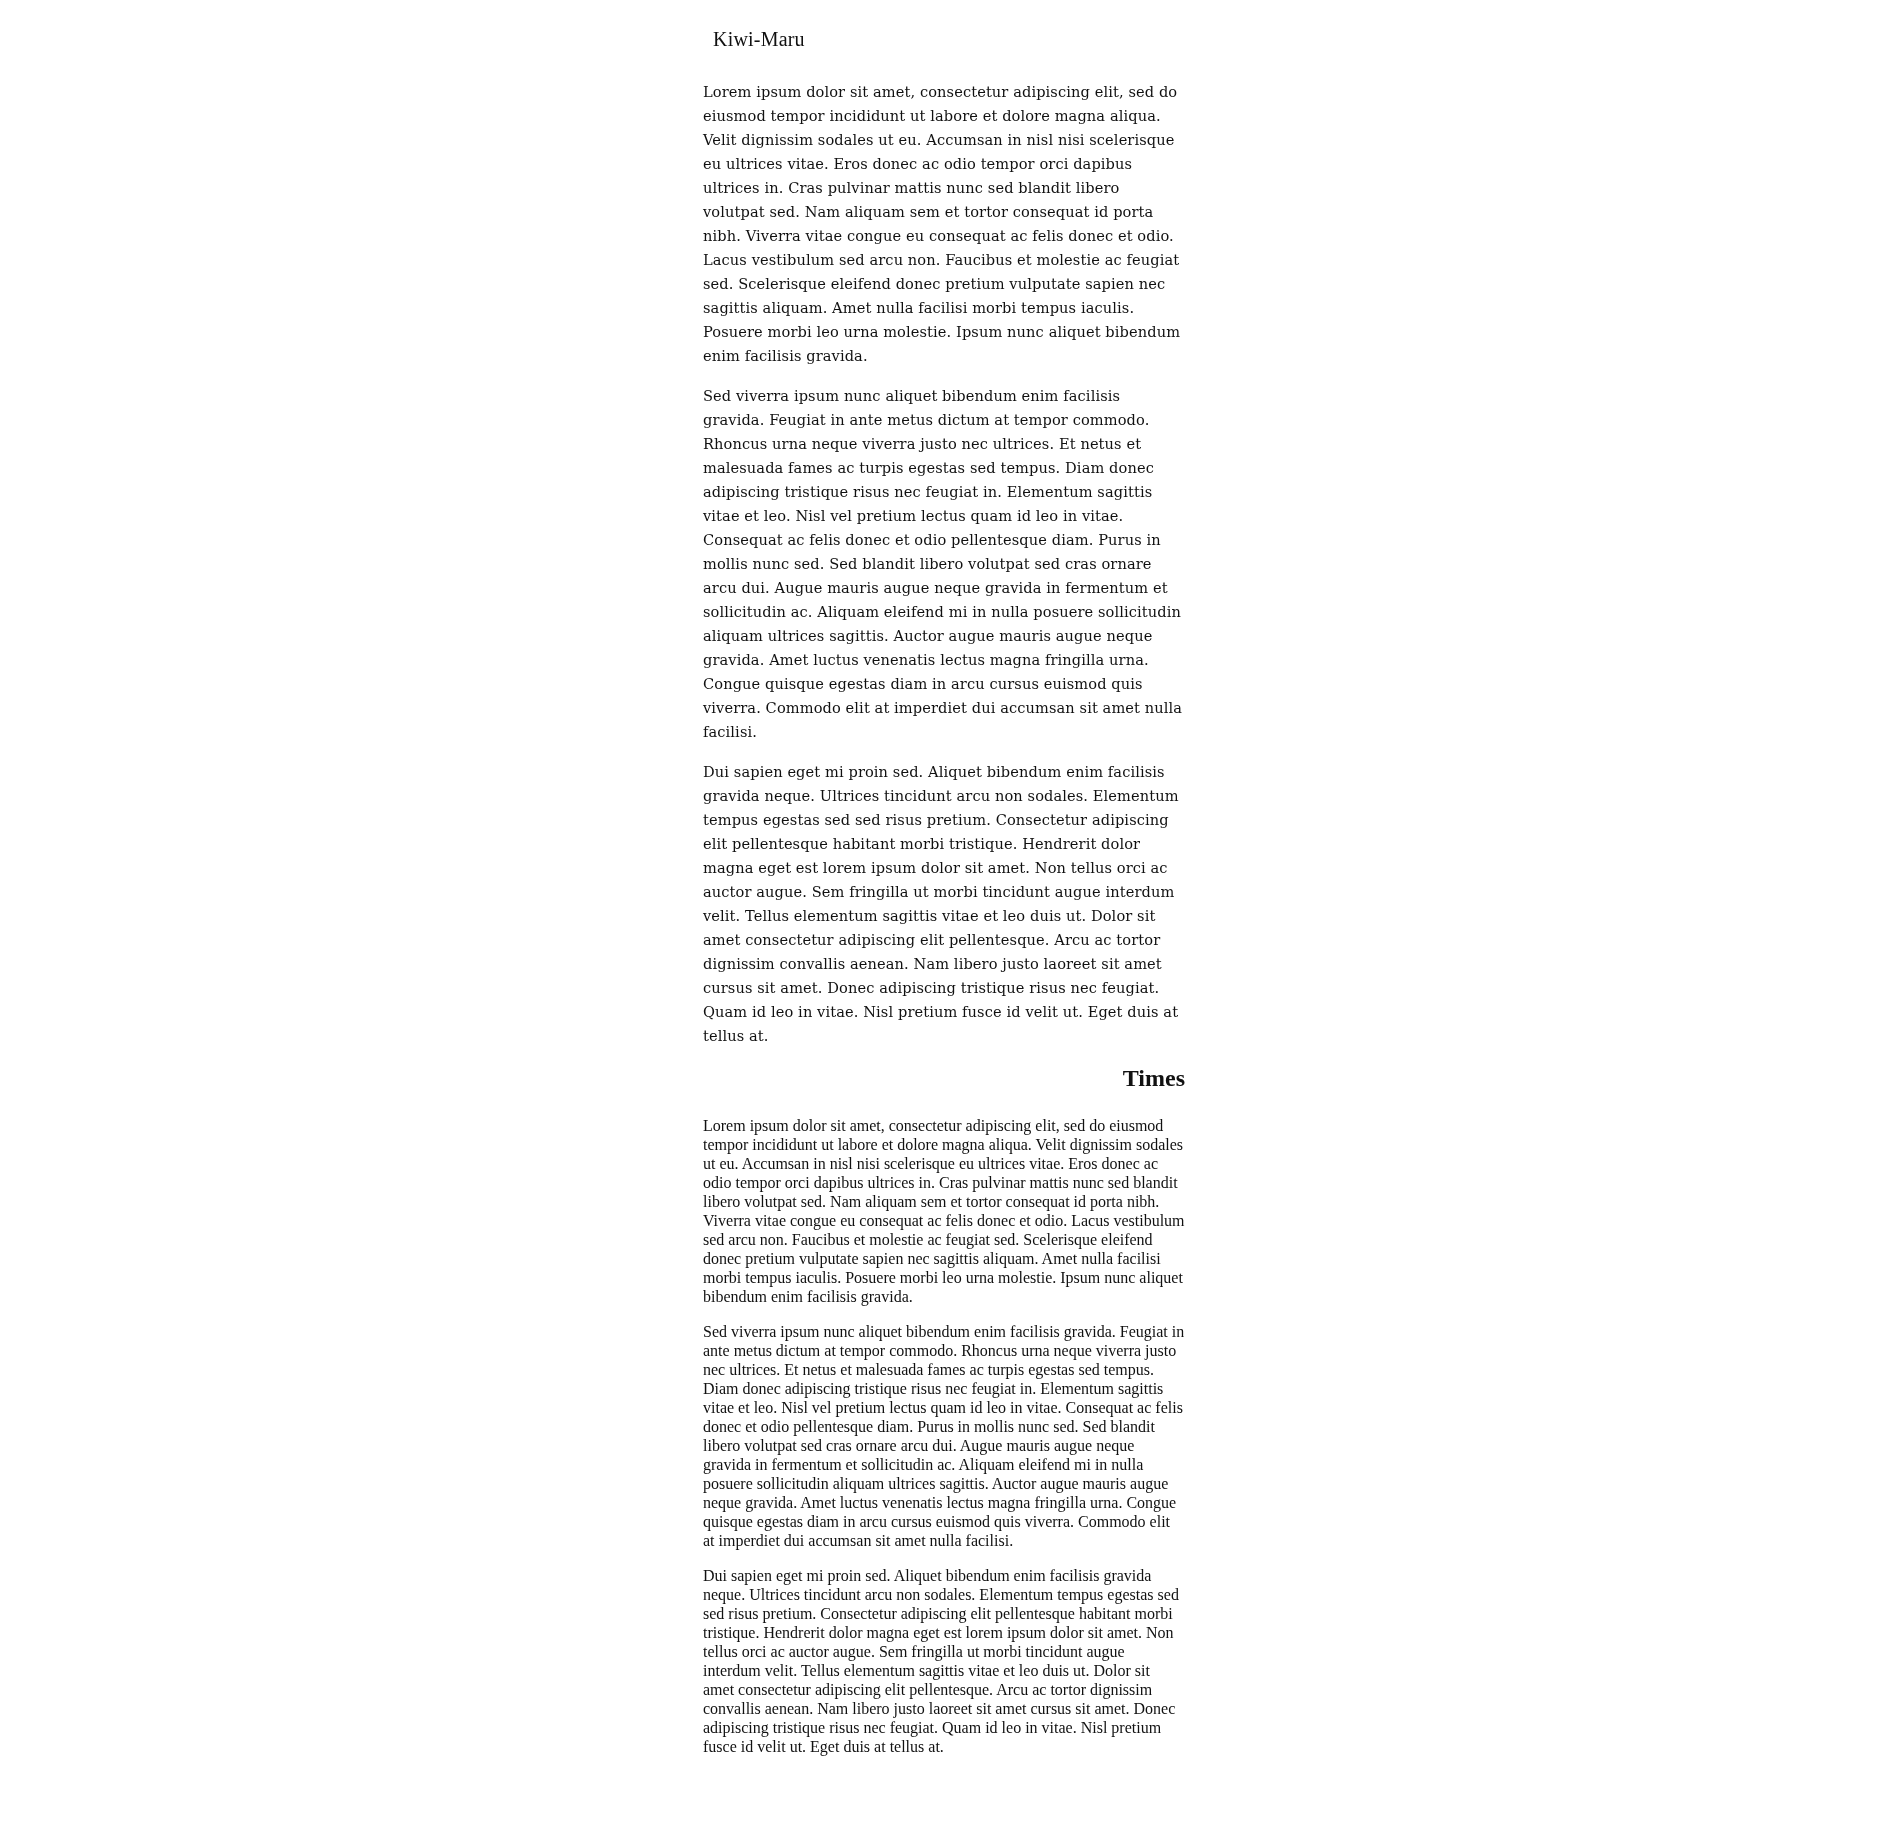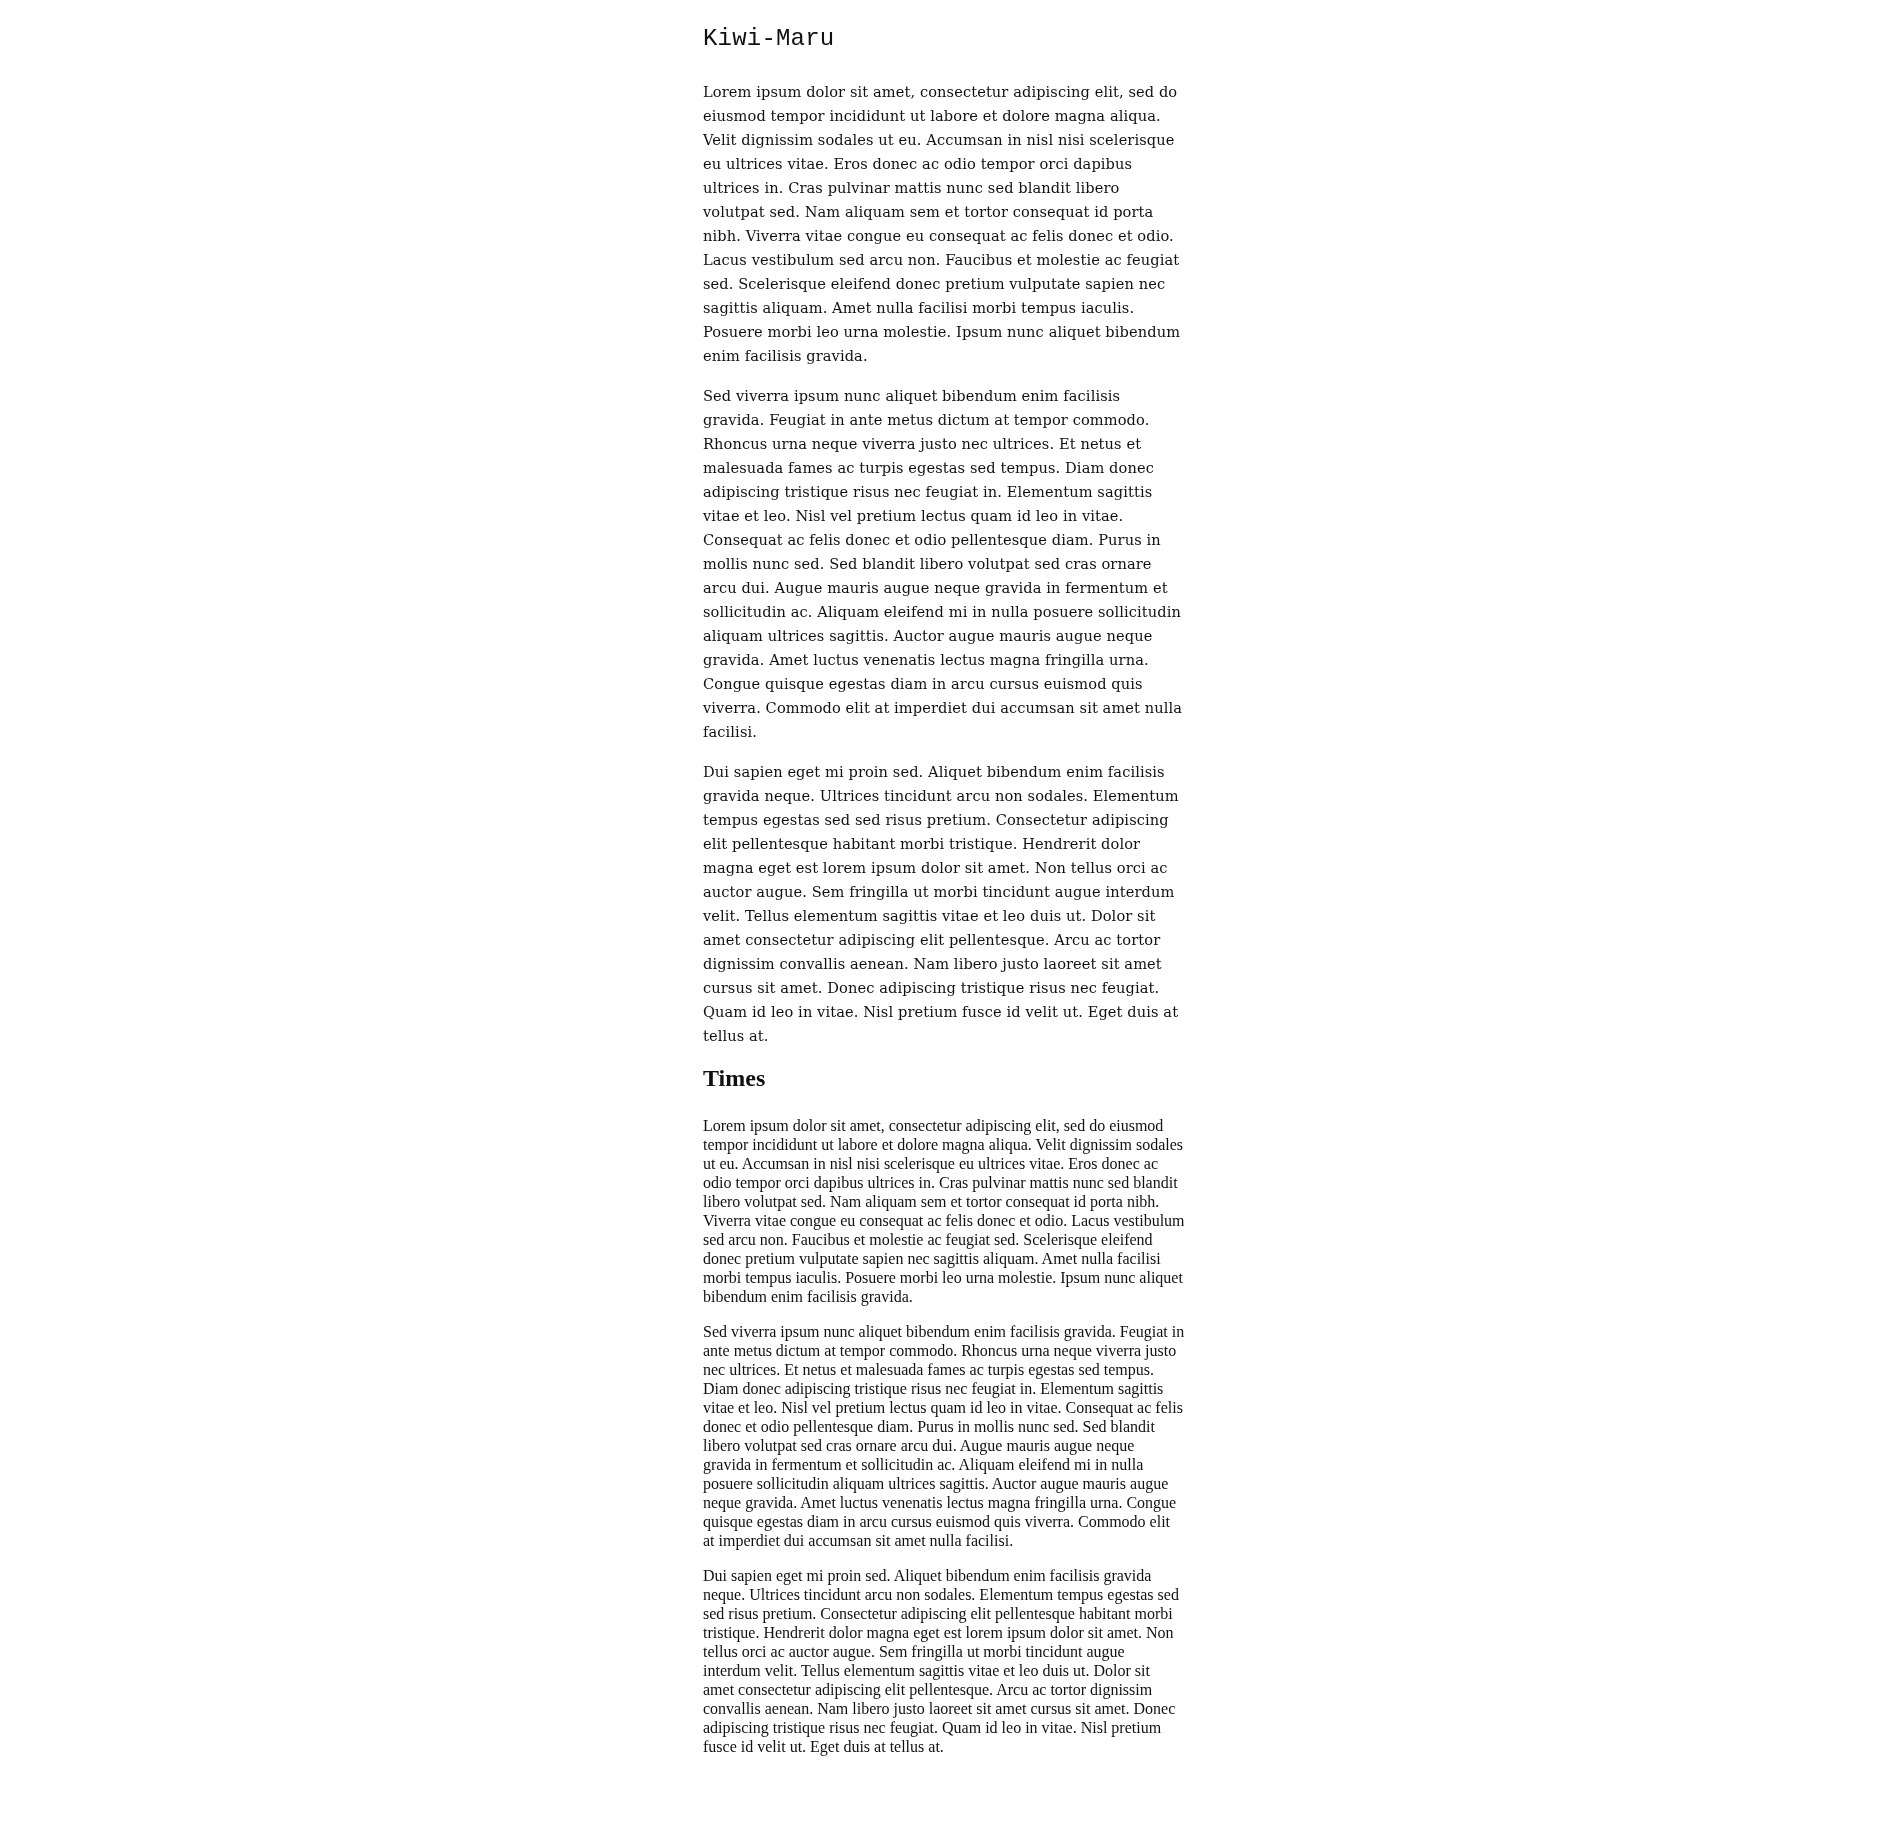--- a/index.html
+++ b/index.html
@@ -1,20 +1,20 @@
 <!DOCTYPE html>
 <html><head>
 <meta charset="utf-8">
 <style>
   html, body { margin:0; padding:0; background:#ffffff; }
   body { width:1886px; height:1840px; overflow:hidden; color:#111; }
   .col { position:absolute; left:703px; top:0; width:482px; }
-  .h-kiwi { font-family:Liberation Mono, monospace; font-weight:normal; font-size:24px; margin:24px 0 26px 0; line-height:30px; letter-spacing:0.2px; }
+  .h-kiwi { font-family:Liberation Serif, serif; font-weight:normal; font-size:20px; margin:24px 0 26px 10px; line-height:30px; letter-spacing:0.2px; }
   .p-kiwi { font-family:"DejaVu Serif", serif; font-size:14.6px; line-height:24px; margin:0 0 16px 0; letter-spacing:0.1px; }
-  .h-times { font-family:"Liberation Serif", serif; font-weight:bold; font-size:24px; margin:4px 0 24px 0; line-height:28px; }
+  .h-times { font-family:"Liberation Serif", serif; font-weight:bold; font-size:24px; margin:4px 0 24px 0; line-height:28px;text-align:right; }
   .p-times { font-family:"Liberation Serif", serif; font-size:16px; line-height:19px; margin:0 0 16px 0; }
 </style>
 </head>
 <body>
 
 <div class="col">
   <section>
     <h2 class="h-kiwi">Kiwi-Maru</h2>
     <p class="p-kiwi">Lorem ipsum dolor sit amet, consectetur adipiscing elit, sed do eiusmod tempor incididunt ut labore et dolore magna aliqua. Velit dignissim sodales ut eu. Accumsan in nisl nisi scelerisque eu ultrices vitae. Eros donec ac odio tempor orci dapibus ultrices in. Cras pulvinar mattis nunc sed blandit libero volutpat sed. Nam aliquam sem et tortor consequat id porta nibh. Viverra vitae congue eu consequat ac felis donec et odio. Lacus vestibulum sed arcu non. Faucibus et molestie ac feugiat sed. Scelerisque eleifend donec pretium vulputate sapien nec sagittis aliquam. Amet nulla facilisi morbi tempus iaculis. Posuere morbi leo urna molestie. Ipsum nunc aliquet bibendum enim facilisis gravida.</p>
     <p class="p-kiwi">Sed viverra ipsum nunc aliquet bibendum enim facilisis gravida. Feugiat in ante metus dictum at tempor commodo. Rhoncus urna neque viverra justo nec ultrices. Et netus et malesuada fames ac turpis egestas sed tempus. Diam donec adipiscing tristique risus nec feugiat in. Elementum sagittis vitae et leo. Nisl vel pretium lectus quam id leo in vitae. Consequat ac felis donec et odio pellentesque diam. Purus in mollis nunc sed. Sed blandit libero volutpat sed cras ornare arcu dui. Augue mauris augue neque gravida in fermentum et sollicitudin ac. Aliquam eleifend mi in nulla posuere sollicitudin aliquam ultrices sagittis. Auctor augue mauris augue neque gravida. Amet luctus venenatis lectus magna fringilla urna. Congue quisque egestas diam in arcu cursus euismod quis viverra. Commodo elit at imperdiet dui accumsan sit amet nulla facilisi.</p>

